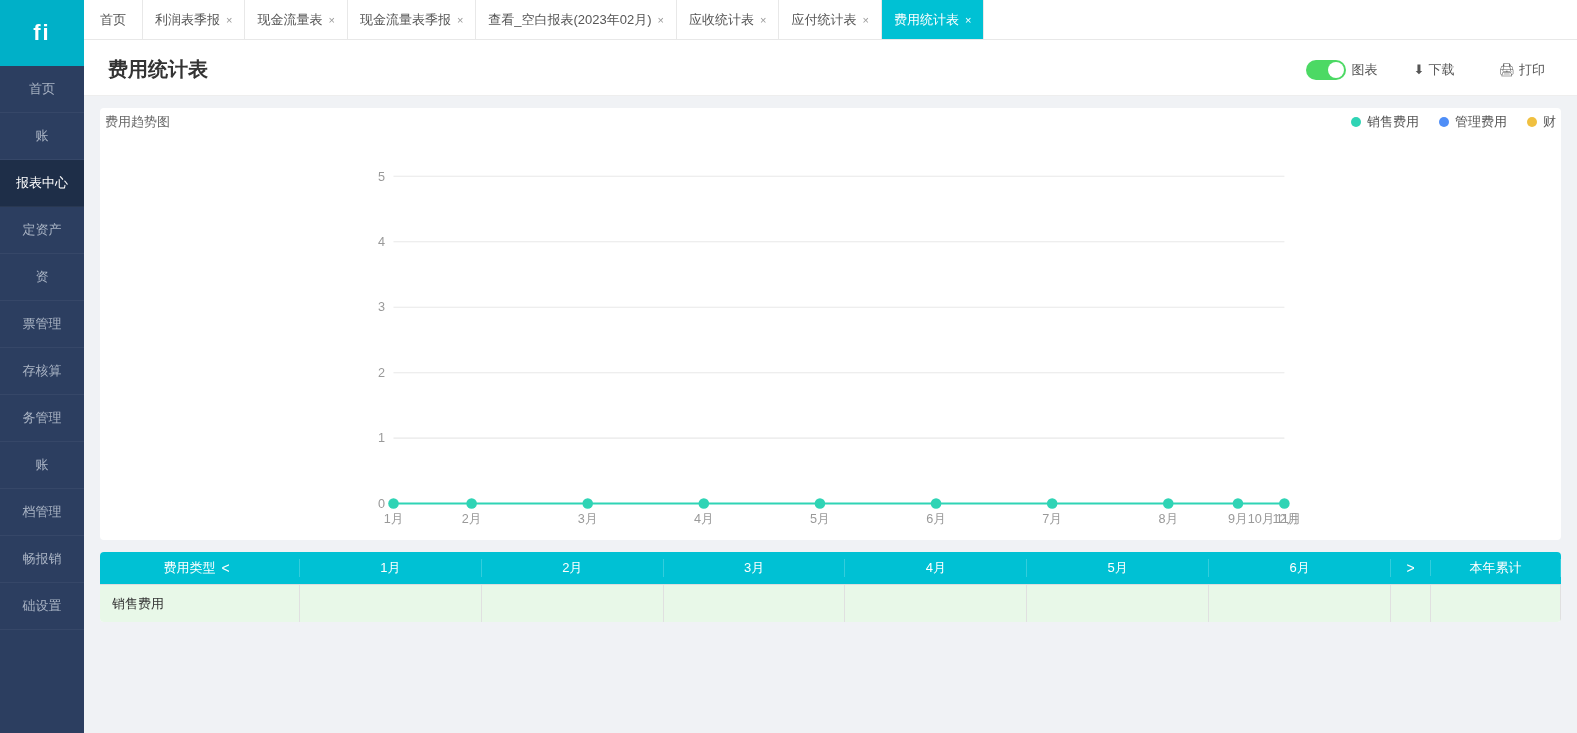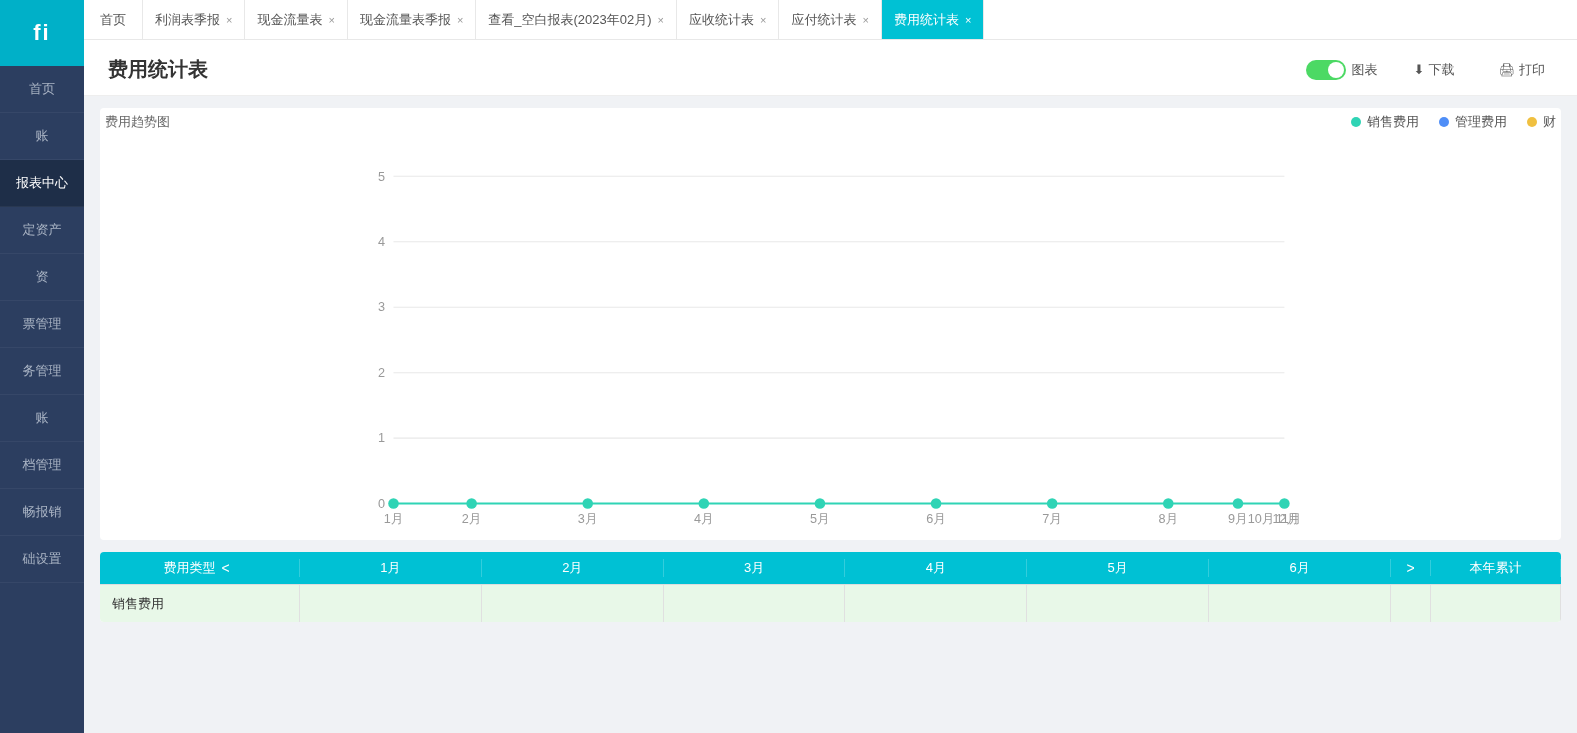--- a/index.html
+++ b/index.html
@@ -250,20 +250,21 @@
 <body>
 
 <div class="sidebar">
   <div class="sidebar-logo">fi</div>
   <div class="sidebar-item">首页</div>
   <div class="sidebar-item">账</div>
   <div class="sidebar-item active">报表中心</div>
   <div class="sidebar-item">定资产</div>
   <div class="sidebar-item">资</div>
   <div class="sidebar-item">票管理</div>
+  <div class="sidebar-item">存核算</div>
   <div class="sidebar-item">务管理</div>
   <div class="sidebar-item">账</div>
   <div class="sidebar-item">档管理</div>
   <div class="sidebar-item">畅报销</div>
   <div class="sidebar-item">础设置</div>
 </div>
 
 <div class="main">
 
   <div class="tab-bar">

